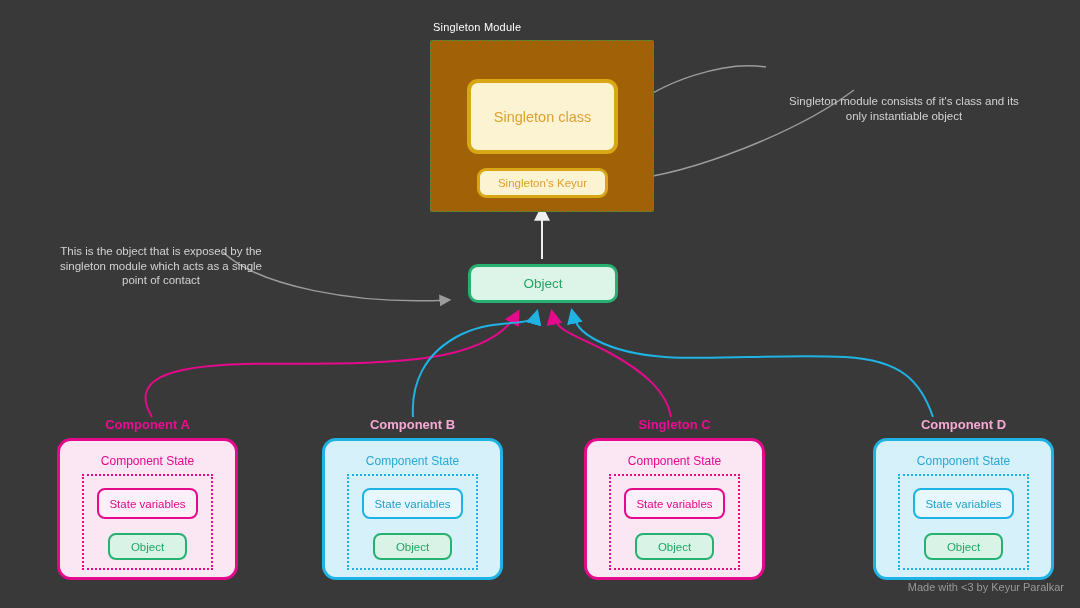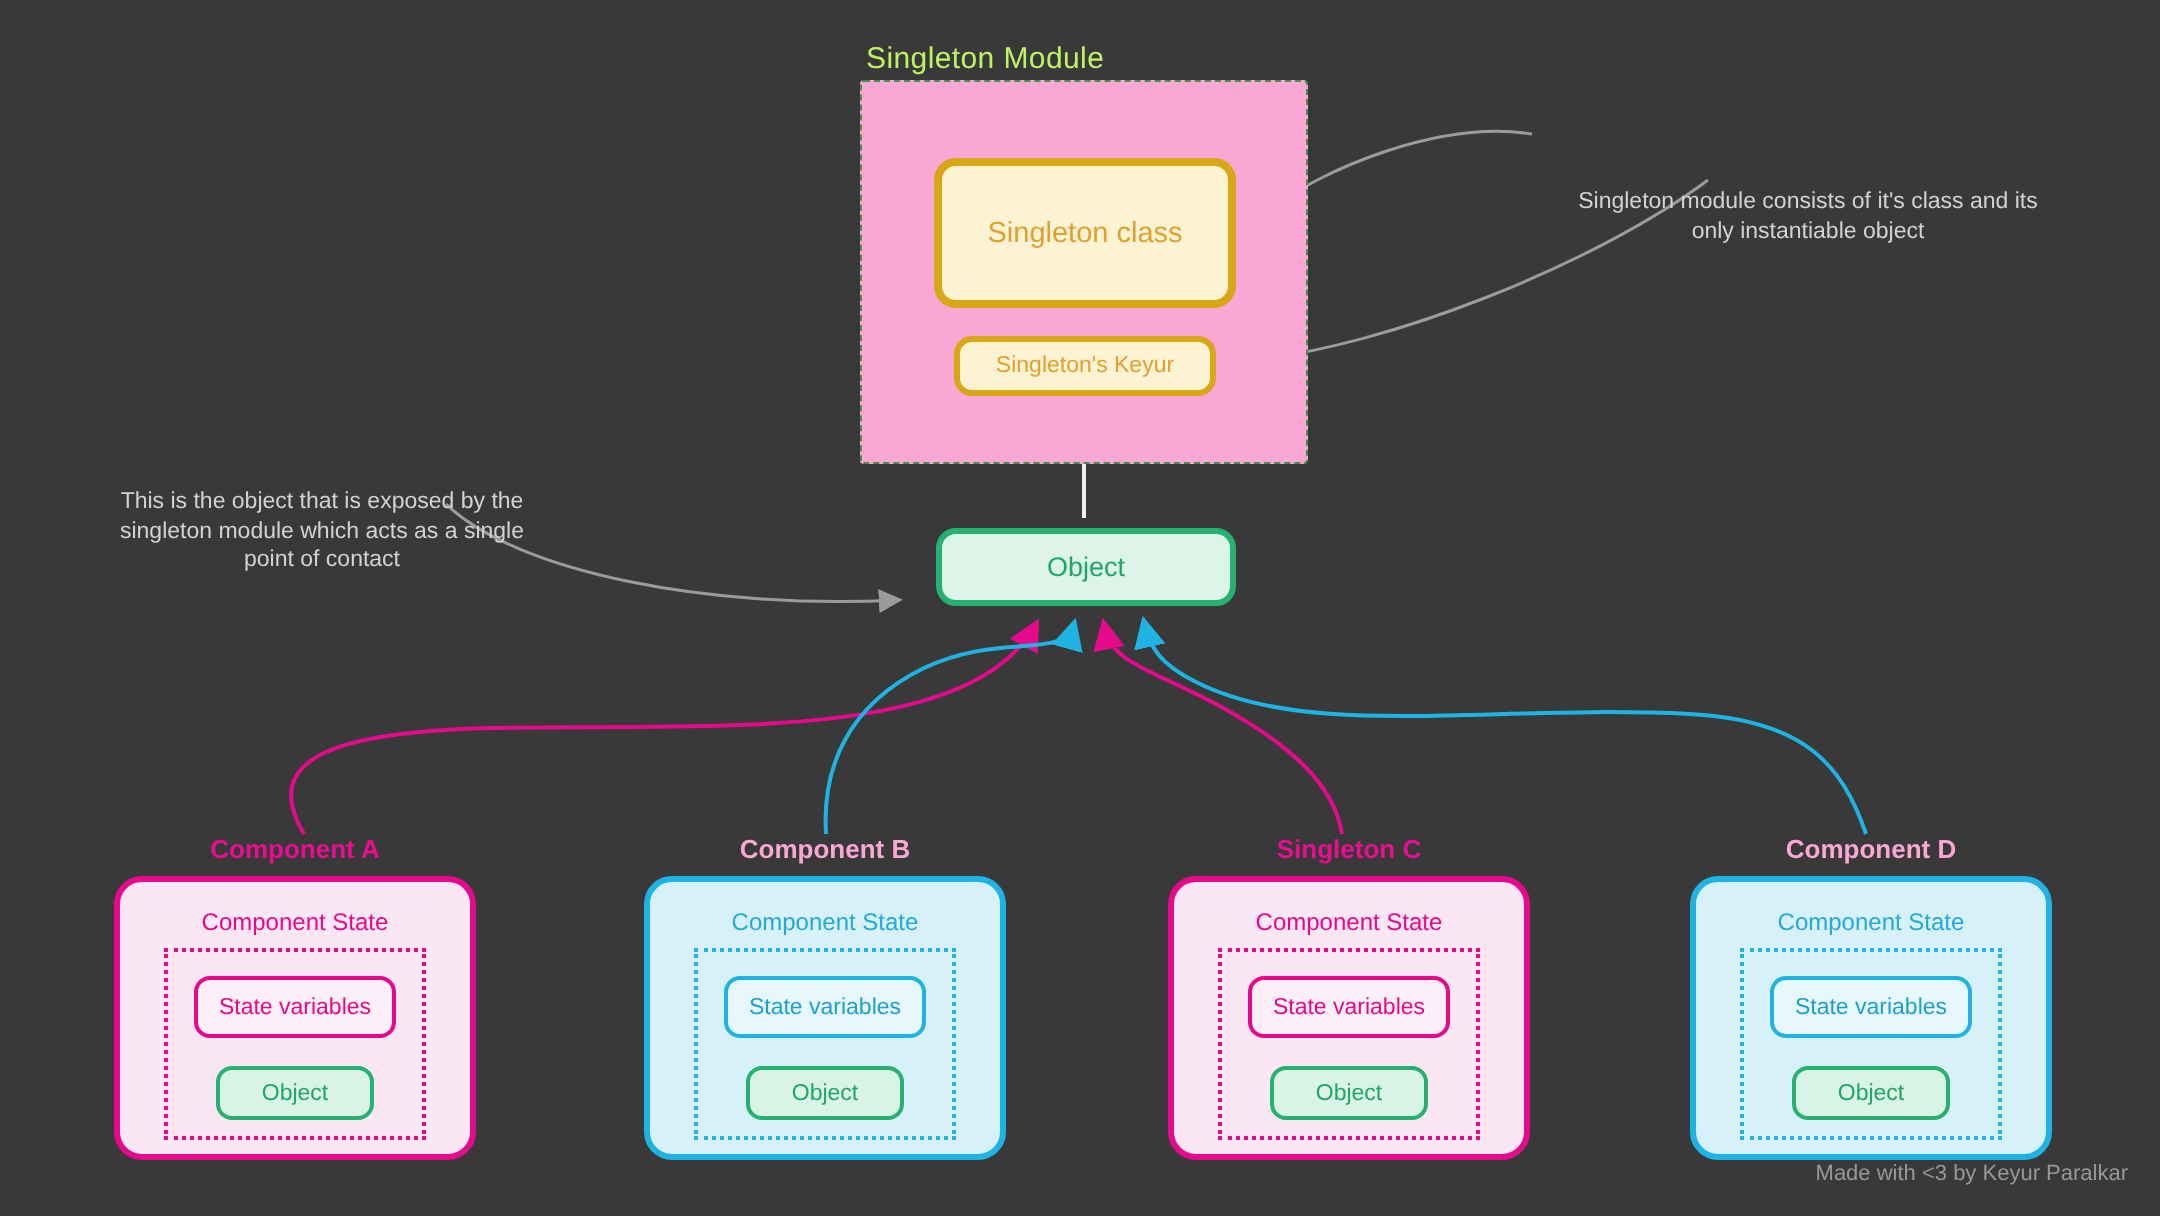--- a/index.html
+++ b/index.html
@@ -8,25 +8,25 @@
     position:relative;
     background:#393939;
     font-family:"Liberation Sans", sans-serif;
     color:#e9e9e9;
   }
   #arrows { position:absolute; left:0; top:0; width:1080px; height:608px; pointer-events:none; }
 
   
   .module-label {
     position:absolute; left:433px; top:21px;
-    font-size:15px; color:#bef264; letter-spacing:.2px;
+    font-size:11px; color:#ffffff; letter-spacing:.2px;
   }
   .module-box {
-    position:absolute; left:430px; top:40px; width:224px; height:192px;
-    background:#f9a8d4;
+    position:absolute; left:430px; top:40px; width:224px; height:172px;
+    background:#a16207;
     border:1px dashed #478f47;
     border-radius:2px;
   }
   .singleton-class {
     position:absolute; left:36px; top:38px; width:151px; height:75px;
     background:#fbf3d2;
     border:4px solid #d8a715;
     border-radius:11px;
     display:flex; align-items:center; justify-content:center;
     color:#dfa02f; font-size:14.5px; font-weight:500;
@@ -166,21 +166,21 @@
   <div class="comp-title">Singleton C</div>
   <div class="comp">
     <div class="comp-state-title">Component State</div>
     <div class="dashed-box">
       <div class="pill state-pill">State variables</div>
       <div class="pill object-pill">Object</div>
     </div>
   </div>
 </div>
 
-<div class="comp-wrap cyan" style="left:845px">
+<div class="comp-wrap cyan" style="left:873px">
   <div class="comp-title">Component D</div>
   <div class="comp">
     <div class="comp-state-title">Component State</div>
     <div class="dashed-box">
       <div class="pill state-pill">State variables</div>
       <div class="pill object-pill">Object</div>
     </div>
   </div>
 </div>
 

